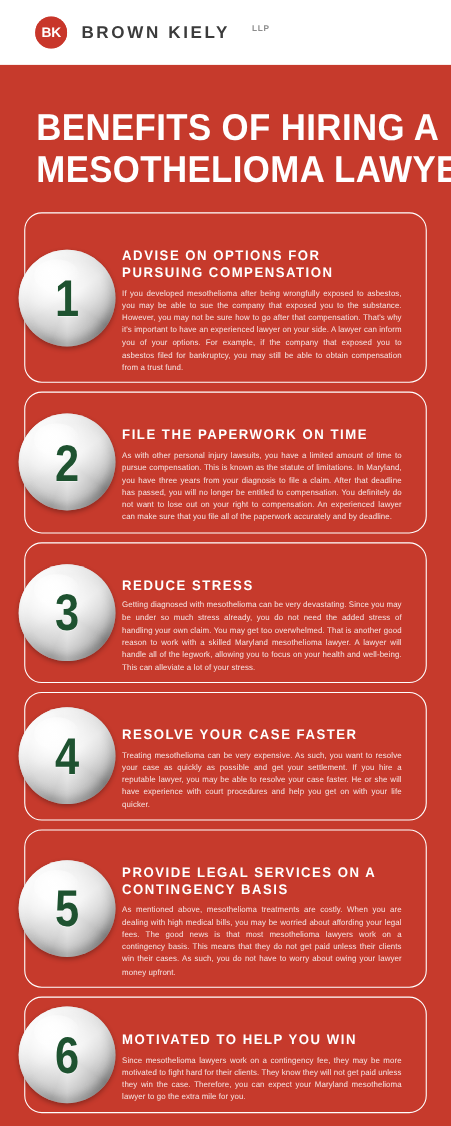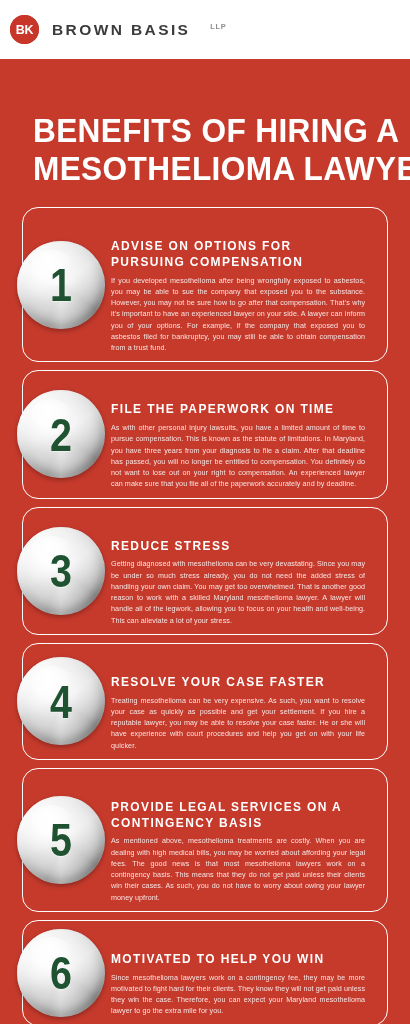--- a/index.html
+++ b/index.html
@@ -24,21 +24,21 @@
     display: flex;
     flex-direction: column;
   }
 
   
   .header {
     height: 59px;
     background: #ffffff;
     display: flex;
     align-items: center;
-    padding-left: 10px;
+    padding-left: 32px;
     flex: 0 0 auto;
   }
 
   .logo-mark {
     width: 29px;
     height: 29px;
     border-radius: 50%;
     background: #C8362A;
     display: flex;
     align-items: center;
@@ -73,21 +73,21 @@
     flex: 1 1 auto;
     background: #C63A2C;
     position: relative;
     display: flex;
     flex-direction: column;
     padding: 0 0 0 0;
   }
 
   
   .title-block {
-    padding: 52px 20px 12px 20px;
+    padding: 38px 20px 12px 20px;
     text-align: center;
     flex: 0 0 auto;
   }
 
   .title-line {
     color: #ffffff;
     font-family: "Liberation Sans Narrow", "Liberation Sans", sans-serif;
     font-weight: 700;
     font-size: 34px;
     line-height: 1.12;
@@ -242,21 +242,21 @@
 <div id="page">
 
   <div class="header">
     <div class="logo-mark">
       <svg width="29" height="29" viewBox="0 0 29 29" aria-hidden="true">
         <circle cx="14.5" cy="14.5" r="14.5" fill="#C8362A"></circle>
         <text x="14.5" y="19" text-anchor="middle" font-family="Liberation Sans, sans-serif" font-size="12.5" font-weight="bold" fill="#ffffff" letter-spacing="-0.3">BK</text>
       </svg>
     </div>
     <div class="logo-wordmark">
-      <span>BROWN BASIS</span><span class="logo-llp">LLP</span>
+      <span>BROWN KIELY</span><span class="logo-llp">LLP</span>
     </div>
   </div>
 
   <div class="body-red">
 
     <div class="title-block">
       <div class="title-line">BENEFITS OF HIRING A</div>
       <div class="title-line">MESOTHELIOMA LAWYER</div>
     </div>
 

